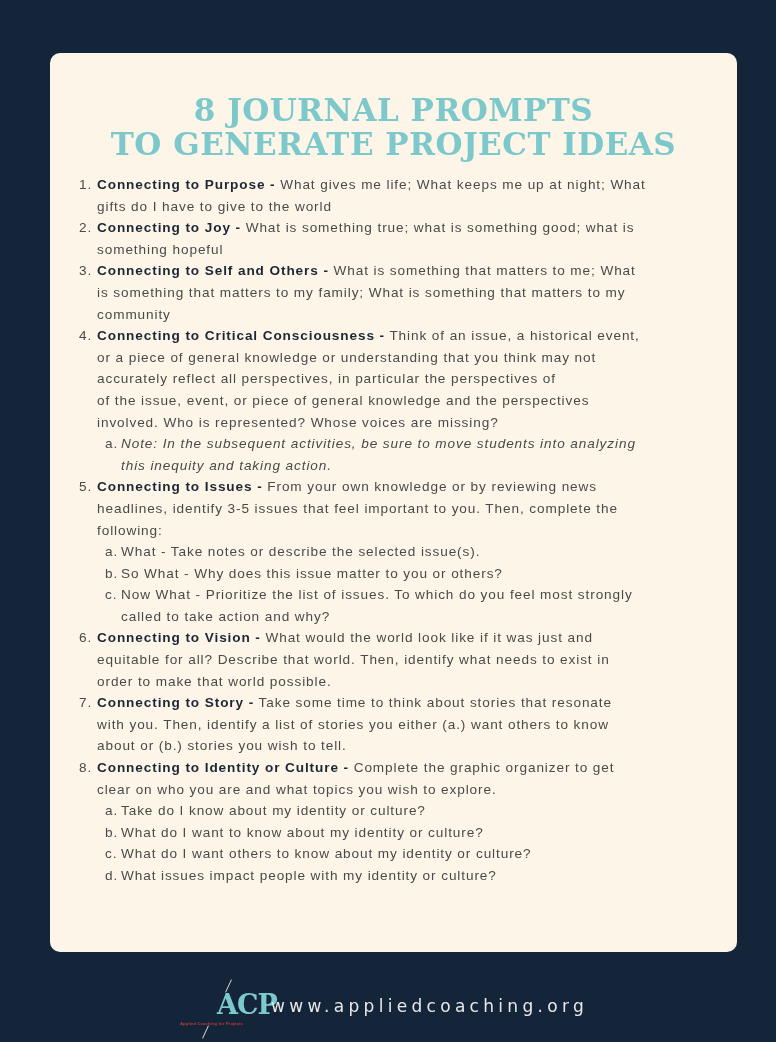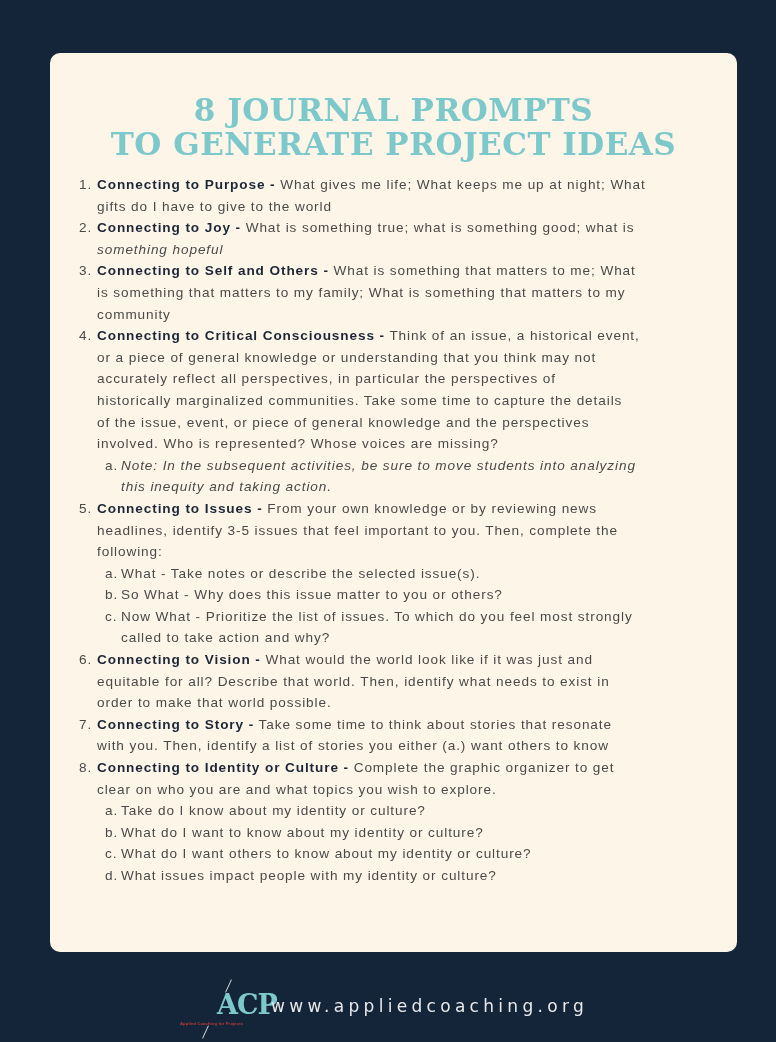--- a/index.html
+++ b/index.html
@@ -88,34 +88,33 @@
   </div>
   <div class="list" id="prompt-list">
       <div class="item">
         <span class="num">1.</span>
         <div><span class="label">Connecting to Purpose -</span><span style="white-space: pre;"> What gives me life; What keeps me up at night; What</span></div>
         <div><span style="white-space: pre;">gifts do I have to give to the world</span></div>
       </div>
       <div class="item">
         <span class="num">2.</span>
         <div><span class="label">Connecting to Joy -</span><span style="white-space: pre;"> What is something true; what is something good; what is</span></div>
-        <div><span style="white-space: pre; font-style: italic;">something hopeful</span></div>
+        <div><span style="white-space: pre;">something hopeful</span></div>
       </div>
       <div class="item">
         <span class="num">3.</span>
         <div><span class="label">Connecting to Self and Others -</span><span style="white-space: pre;"> What is something that matters to me; What</span></div>
         <div><span style="white-space: pre;">is something that matters to my family; What is something that matters to my</span></div>
         <div><span style="white-space: pre;">community</span></div>
       </div>
       <div class="item">
         <span class="num">4.</span>
         <div><span class="label">Connecting to Critical Consciousness -</span><span style="white-space: pre;"> Think of an issue, a historical event,</span></div>
         <div><span style="white-space: pre;">or a piece of general knowledge or understanding that you think may not</span></div>
         <div><span style="white-space: pre;">accurately reflect all perspectives, in particular the perspectives of</span></div>
-        <div><span style="white-space: pre;">historically marginalized communities. Take some time to capture the details</span></div>
         <div><span style="white-space: pre;">of the issue, event, or piece of general knowledge and the perspectives</span></div>
         <div><span style="white-space: pre;">involved. Who is represented? Whose voices are missing?</span></div>
       </div>
       <div class="sub italic">
         <span class="letter">a.</span>
         <div class="text" style="white-space: nowrap;">Note: In the subsequent activities, be sure to move students into analyzing</div>
         <div class="text" style="white-space: nowrap;">this inequity and taking action.</div>
       </div>
       <div class="item">
         <span class="num">5.</span>
@@ -139,20 +138,21 @@
       <div class="item">
         <span class="num">6.</span>
         <div><span class="label">Connecting to Vision -</span><span style="white-space: pre;"> What would the world look like if it was just and</span></div>
         <div><span style="white-space: pre;">equitable for all? Describe that world. Then, identify what needs to exist in</span></div>
         <div><span style="white-space: pre;">order to make that world possible.</span></div>
       </div>
       <div class="item">
         <span class="num">7.</span>
         <div><span class="label">Connecting to Story -</span><span style="white-space: pre;"> Take some time to think about stories that resonate</span></div>
         <div><span style="white-space: pre;">with you. Then, identify a list of stories you either (a.) want others to know</span></div>
+        <div><span style="white-space: pre;">about or (b.) stories you wish to tell.</span></div>
       </div>
       <div class="item">
         <span class="num">8.</span>
         <div><span class="label">Connecting to Identity or Culture -</span><span style="white-space: pre;"> Complete the graphic organizer to get</span></div>
         <div><span style="white-space: pre;">clear on who you are and what topics you wish to explore.</span></div>
       </div>
       <div class="sub">
         <span class="letter">a.</span>
         <div class="text" style="white-space: nowrap;">Take do I know about my identity or culture?</div>
       </div>

